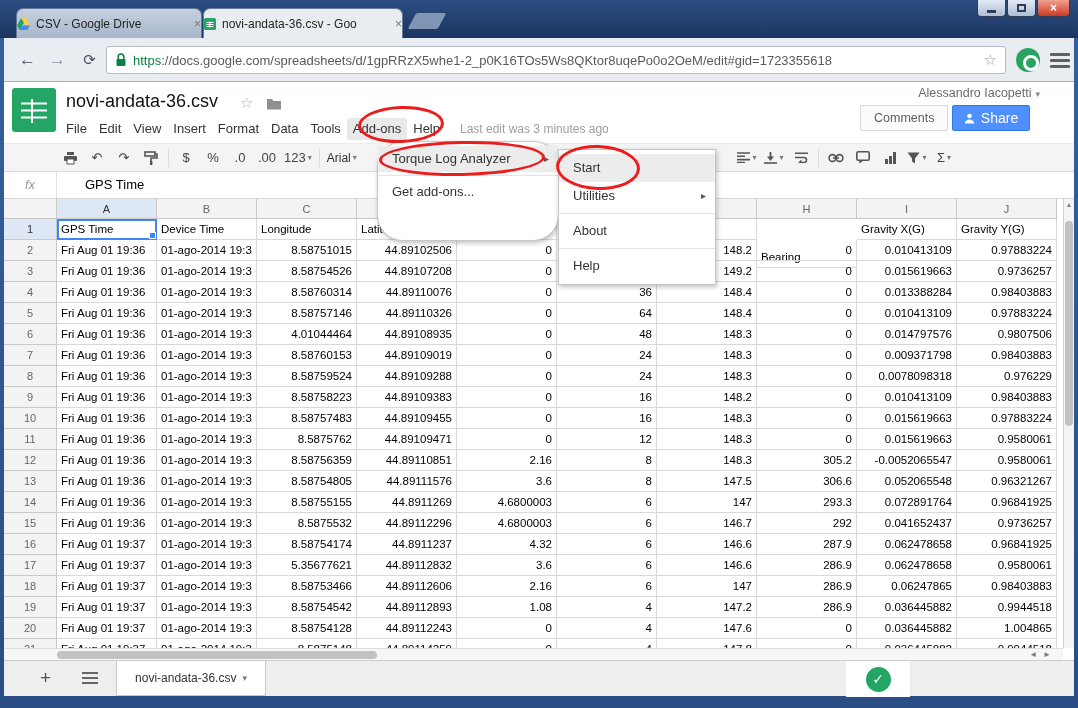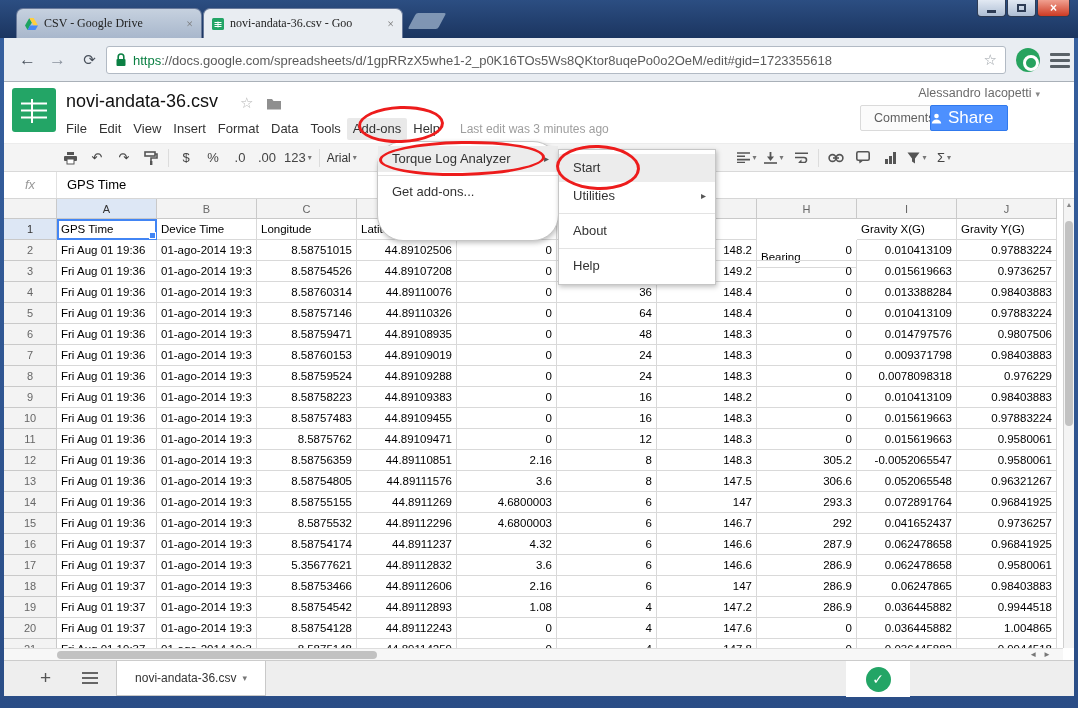--- a/index.html
+++ b/index.html
@@ -1,21 +1,21 @@
 <!DOCTYPE html>
 <html><head>
 <meta charset="utf-8">
 <style>
   * { box-sizing: border-box; margin: 0; padding: 0; }
   body { font-family: "Liberation Sans", sans-serif; background:#555; }
   .frame { position:relative; width:1078px; height:708px; background:linear-gradient(#36609f,#2a4d86); overflow:hidden; }
 
   
   .titlebar { position:absolute; top:0; left:0; width:100%; height:38px; background:linear-gradient(#2c4e82,#1b3560); }
-  .tab { position:absolute; top:8px; height:30px; border-radius:7px 7px 0 0; display:flex; align-items:center; padding:0 8px;font-family:Liberation Serif, serif; }
+  .tab { position:absolute; top:8px; height:30px; border-radius:7px 7px 0 0; display:flex; align-items:center; padding:0 0; }
   .tab-1 { left:16px; width:186px; background:linear-gradient(#c6d1df,#a8b7cc); border:1px solid #68799a; border-bottom:none; }
   .tab-2 { left:203px; width:200px; background:#e9edf2; border:1px solid #68799a; border-bottom:none; z-index:2; }
   .tab-title { flex:1; font-size:12px; color:#222; white-space:nowrap; overflow:hidden; text-overflow:ellipsis; margin:0 6px; }
   .tab-close { font-size:12px; color:#777; line-height:12px; }
   .newtab { position:absolute; left:412px; top:13px; width:30px; height:16px; background:#8fa4c0; transform:skewX(-28deg); border-radius:2px; opacity:.85; }
   .winbtns { position:absolute; right:8px; top:0; display:flex; }
   .winbtn { width:29px; height:17px; margin-left:1px; border:1px solid #2e3c55; border-top:none; border-radius:0 0 4px 4px;
             background:linear-gradient(#e2e9f3,#aebed4); display:flex; align-items:center; justify-content:center; }
   .winbtn.close { width:33px; background:linear-gradient(#f0a090,#cd3a23); color:#fff; font-weight:bold; font-size:12px; }
   .min-glyph { width:9px; height:3px; background:#2e3c55; margin-top:6px; }
@@ -39,38 +39,38 @@
   
   .page { position:absolute; top:82px; left:4px; width:1070px; height:578px; background:#fff; }
   .logo { position:absolute; left:8px; top:6px; }
   .doc-title { position:absolute; left:62px; top:9px; font-size:18px; color:#111; }
   .title-star { position:absolute; left:236px; top:12px; color:#b5b5b5; font-size:15px; }
   .folder-icon { position:absolute; left:262px; top:15px; }
   .account { position:absolute; right:34px; top:4px; font-size:12.5px; color:#6b6b6b; }
   .account .caret { font-size:9px; color:#888; margin-left:4px; }
   .btn-comments { position:absolute; left:856px; top:23px; height:26px; padding:0 13px; line-height:24px; font-size:12.5px; color:#5f5f5f;
                   background:#fbfbfb; border:1px solid #dadada; border-radius:2px; }
-  .btn-share { position:absolute; left:926px; top:23px; height:26px; width:78px; background:#4d90fe; border:1px solid #3079ed; border-radius:2px;
-               color:#fff; font-size:17px; display:flex; align-items:center; justify-content:flex-start; gap:6px; }
+  .btn-share { position:absolute; left:948px; top:23px; height:26px; width:78px; background:#4d90fe; border:1px solid #3079ed; border-radius:2px;
+               color:#fff; font-size:14px; display:flex; align-items:center; justify-content:center; gap:6px; }
   .menubar { position:absolute; left:56px; top:35px; height:24px; display:flex; align-items:center; }
   .menu-btn { padding:0 6px; height:22px; line-height:22px; font-size:13px; color:#333; }
   .menu-btn.open { background:#e9e9e9; border-radius:2px; }
   .last-edit { margin-left:14px; font-size:12px; color:#9e9e9e; }
 
   
   .toolbar { position:absolute; top:61px; left:0; width:100%; height:29px; background:#f4f4f4; border-top:1px solid #ececec; border-bottom:1px solid #d9d9d9; }
   .tb-left, .tb-right { position:absolute; top:0; height:27px; display:flex; align-items:center; gap:7px; }
   .tb-left { left:56px; } .tb-right { left:733px; }
   .tb-btn { min-width:20px; text-align:center; color:#444; font-size:13px; display:flex; align-items:center; justify-content:center; gap:2px; }
   .tb-btn .caret { font-size:8px; color:#777; }
   .tb-sep { width:1px; height:18px; background:#dcdcdc; }
   .tb-font { font-size:12px; color:#333; }
 
   
-  .fxbar { position:absolute; top:90px; left:0; width:100%; height:27px; background:#fff; border-bottom:1px solid #d6d6d6; display:flex; }
+  .fxbar { position:absolute; top:90px; left:0; width:100%; height:27px; background:#fff; border-bottom:1px solid #d6d6d6; display:flex;gap:18px; }
   .fxcell { width:53px; border-right:1px solid #e2e2e2; text-align:center; line-height:26px; font-style:italic; color:#999; font-size:13px; }
   .fxvalue { padding-left:10px; line-height:26px; font-size:13px; color:#000; }
 
   
   .gridwrap { position:absolute; top:117px; left: 0; width:1059px; height:449px; overflow:hidden; background:#fff; font-size:11.5px; }
   .grow { display:flex; height:21px; }
   .grow.ghrow { height:20px; }
   .gc { flex:0 0 auto; height:100%; border-right:1px solid #d9d9d9; border-bottom:1px solid #d9d9d9;
         padding:0 4px; line-height:20px; white-space:nowrap; overflow:hidden; color:#000; }
   .gh { background:#f3f3f3; color:#666; text-align:center; font-size:11px; border-color:#c9c9c9; }
@@ -387,21 +387,21 @@
           <div class="gc cell right" style="width: 100px;">64</div>
           <div class="gc cell right" style="width: 100px;">148.4</div>
           <div class="gc cell right" style="width: 100px;">0</div>
           <div class="gc cell right" style="width: 100px;">0.010413109</div>
           <div class="gc cell right" style="width: 100px;">0.97883224</div>
         </div>
         <div class="grow">
           <div class="gc gh" style="width: 53px;">6</div>
           <div class="gc cell left" style="width: 100px;">Fri Aug 01 19:36</div>
           <div class="gc cell left" style="width: 100px;">01-ago-2014 19:3</div>
-          <div class="gc cell right" style="width: 100px;">8.58759471</div>
+          <div class="gc cell right" style="width: 100px;">4.01044464</div>
           <div class="gc cell right" style="width: 100px;">44.89108935</div>
           <div class="gc cell right" style="width: 100px;">0</div>
           <div class="gc cell right" style="width: 100px;">48</div>
           <div class="gc cell right" style="width: 100px;">148.3</div>
           <div class="gc cell right" style="width: 100px;">0</div>
           <div class="gc cell right" style="width: 100px;">0.014797576</div>
           <div class="gc cell right" style="width: 100px;">0.9807506</div>
         </div>
         <div class="grow">
           <div class="gc gh" style="width: 53px;">7</div>

